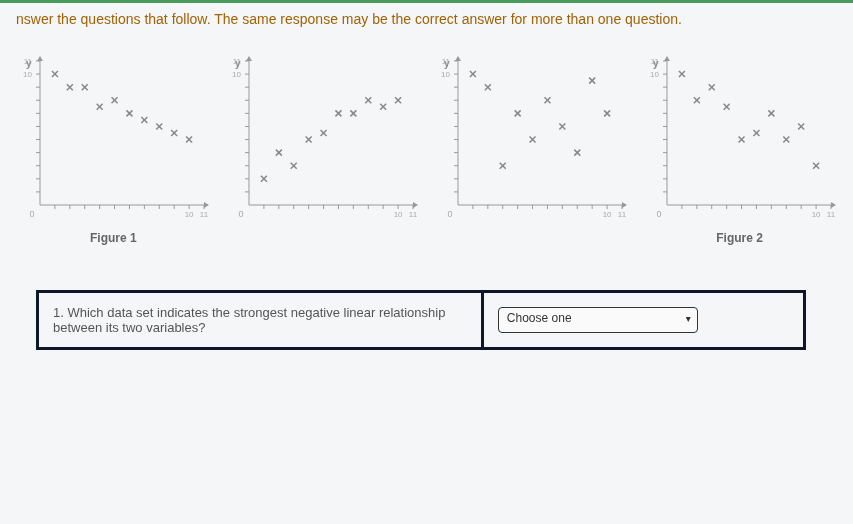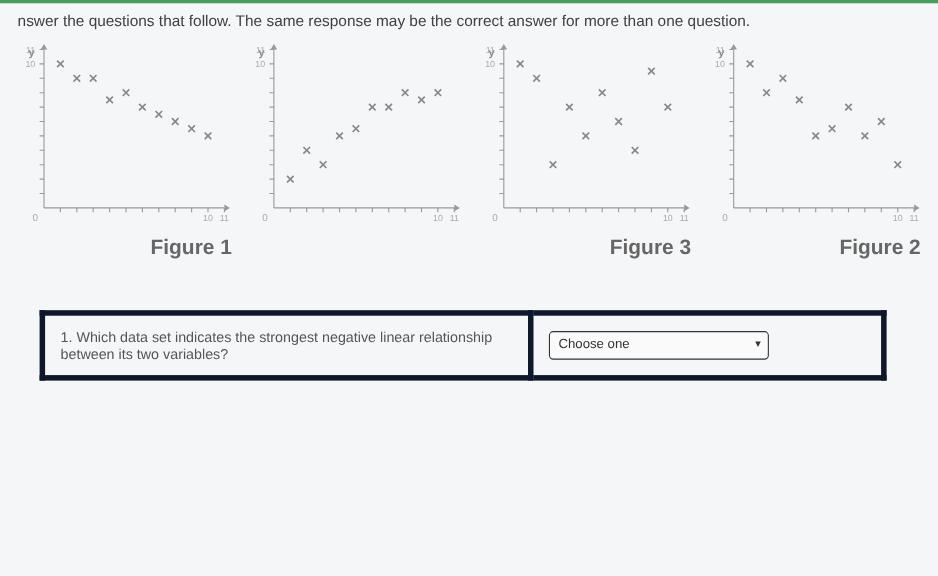--- a/index.html
+++ b/index.html
@@ -9,22 +9,22 @@
     background: #f5f6f7;
     font-family: Arial, sans-serif;
     overflow: hidden;
     border-top: 3px solid #4a9b5e;
   }
   .page {
     padding: 8px 16px;
   }
   .instruction {
     font-size: 14px;
-    color: #404040;
-    margin-bottom: 12px;
+    color: #a16207;
+    margin-bottom: 28px;
     font-weight: 500;
   }
   .charts-row {
     display: flex;
     gap: 14px;
     margin-bottom: 45px;
     justify-content: space-between;
   }
   .chart-block {
     flex: 1;
@@ -32,33 +32,32 @@
   }
   .chart {
     width: 194px;
     height: 170px;
     position: relative;
     margin: 0 auto;
   }
   .chart svg { display: block; }
   .chart-label {
     margin-top: 6px;
-    font-size: 19px;
+    font-size: 12px;
     color: #666;
     font-weight: 600;
-    text-align: right;
   }
   .questions-table {
     width: 770px;
     margin-left: 20px;
     border-collapse: collapse;
     border: 1px solid #999;
   }
   .questions-table td {
-    border: 5px solid #0f172a;
+    border: 3px solid #0f172a;
     padding: 12px 14px;
     font-size: 13px;
     color: #555;
     vertical-align: middle;
     font-weight: 500;
   }
   .q-text-cell { width: 58%; }
   .q-select-cell { width: 42%; }
   .faux-select {
     display: flex;
@@ -313,21 +312,20 @@
             <g>
               <line x1="155.1818181818182" y1="22.63636363636364" x2="161.1818181818182" y2="28.63636363636364" stroke="#888" stroke-width="1.5"></line>
               <line x1="155.1818181818182" y1="28.63636363636364" x2="161.1818181818182" y2="22.63636363636364" stroke="#888" stroke-width="1.5"></line>
             </g>
             <g>
               <line x1="170.0909090909091" y1="55.36363636363636" x2="176.0909090909091" y2="61.36363636363636" stroke="#888" stroke-width="1.5"></line>
               <line x1="170.0909090909091" y1="61.36363636363636" x2="176.0909090909091" y2="55.36363636363636" stroke="#888" stroke-width="1.5"></line>
             </g>
           </svg>
         </div>
-      <div class="chart-label">Figure 3</div>
     </div>
     <div class="chart-block">
       <div class="chart">
           <svg width="194" height="170" viewBox="0 0 194 170">
             <line x1="24" y1="6" x2="24" y2="150" stroke="#999" stroke-width="1"></line>
             <line x1="24" y1="150" x2="188" y2="150" stroke="#999" stroke-width="1"></line>
             <line x1="38.90909090909091" y1="150" x2="38.90909090909091" y2="154" stroke="#999"></line>
             <line x1="53.81818181818182" y1="150" x2="53.81818181818182" y2="154" stroke="#999"></line>
             <line x1="68.72727272727272" y1="150" x2="68.72727272727272" y2="154" stroke="#999"></line>
             <line x1="83.63636363636364" y1="150" x2="83.63636363636364" y2="154" stroke="#999"></line>

